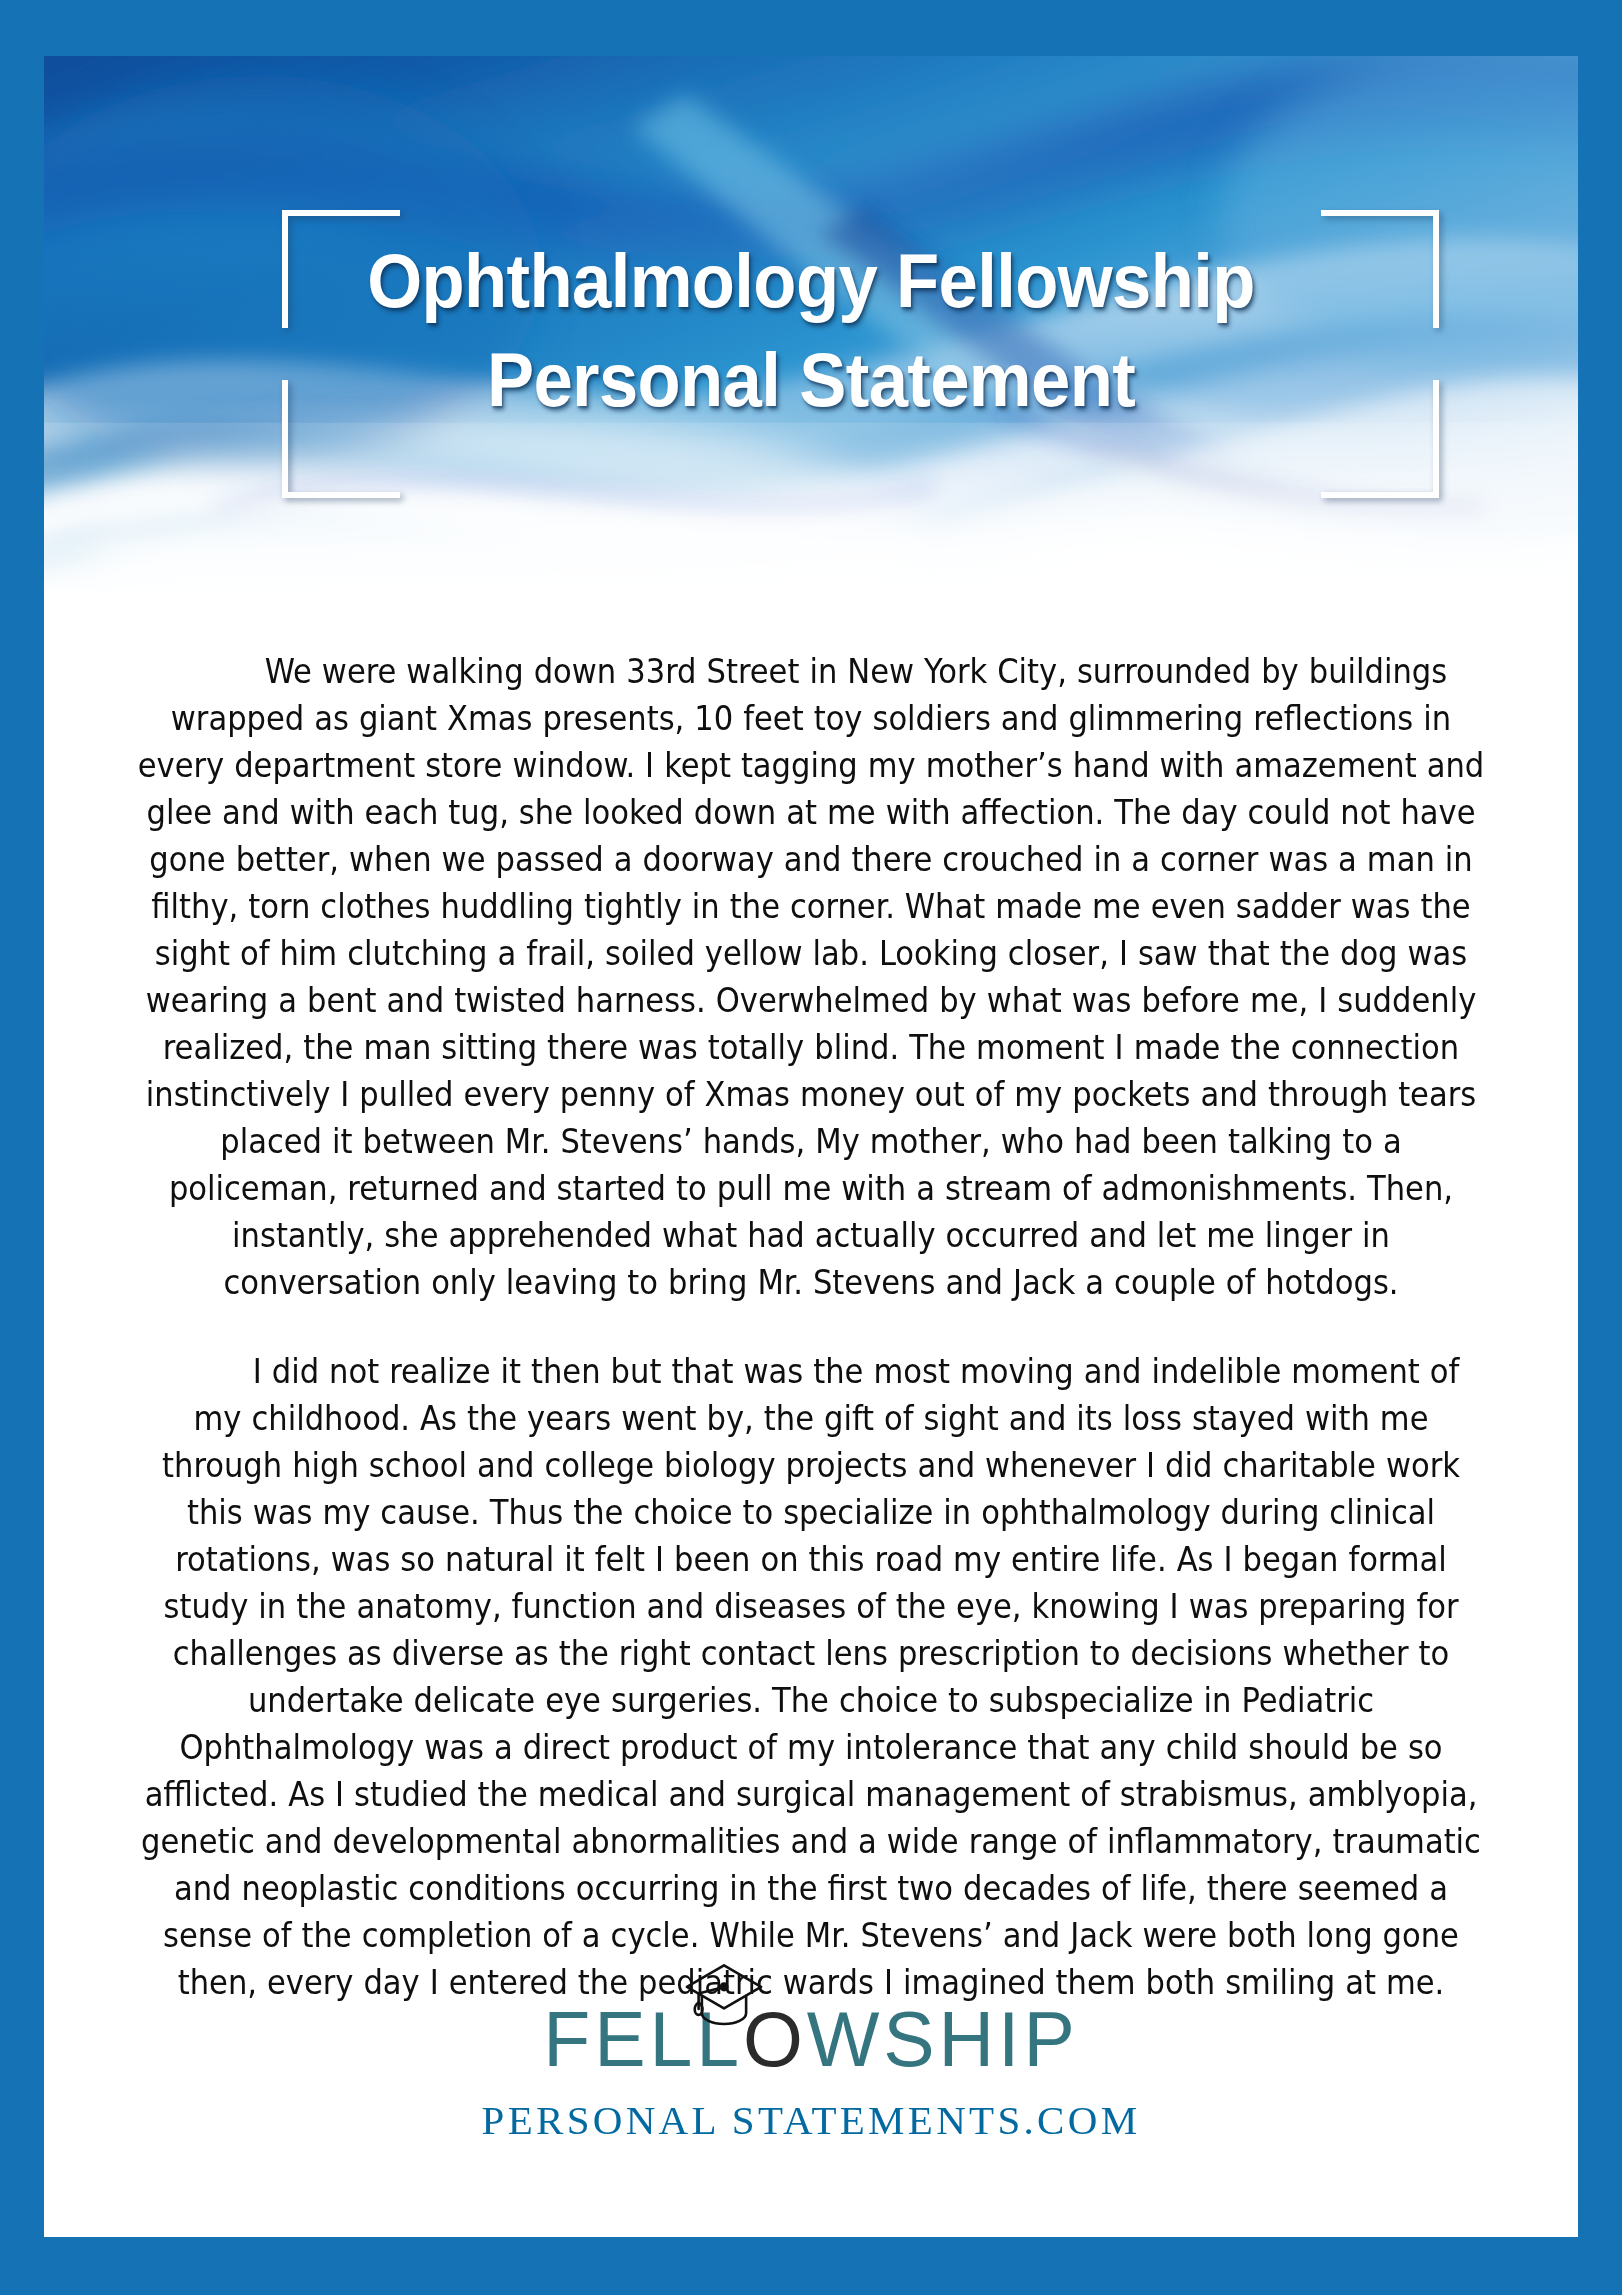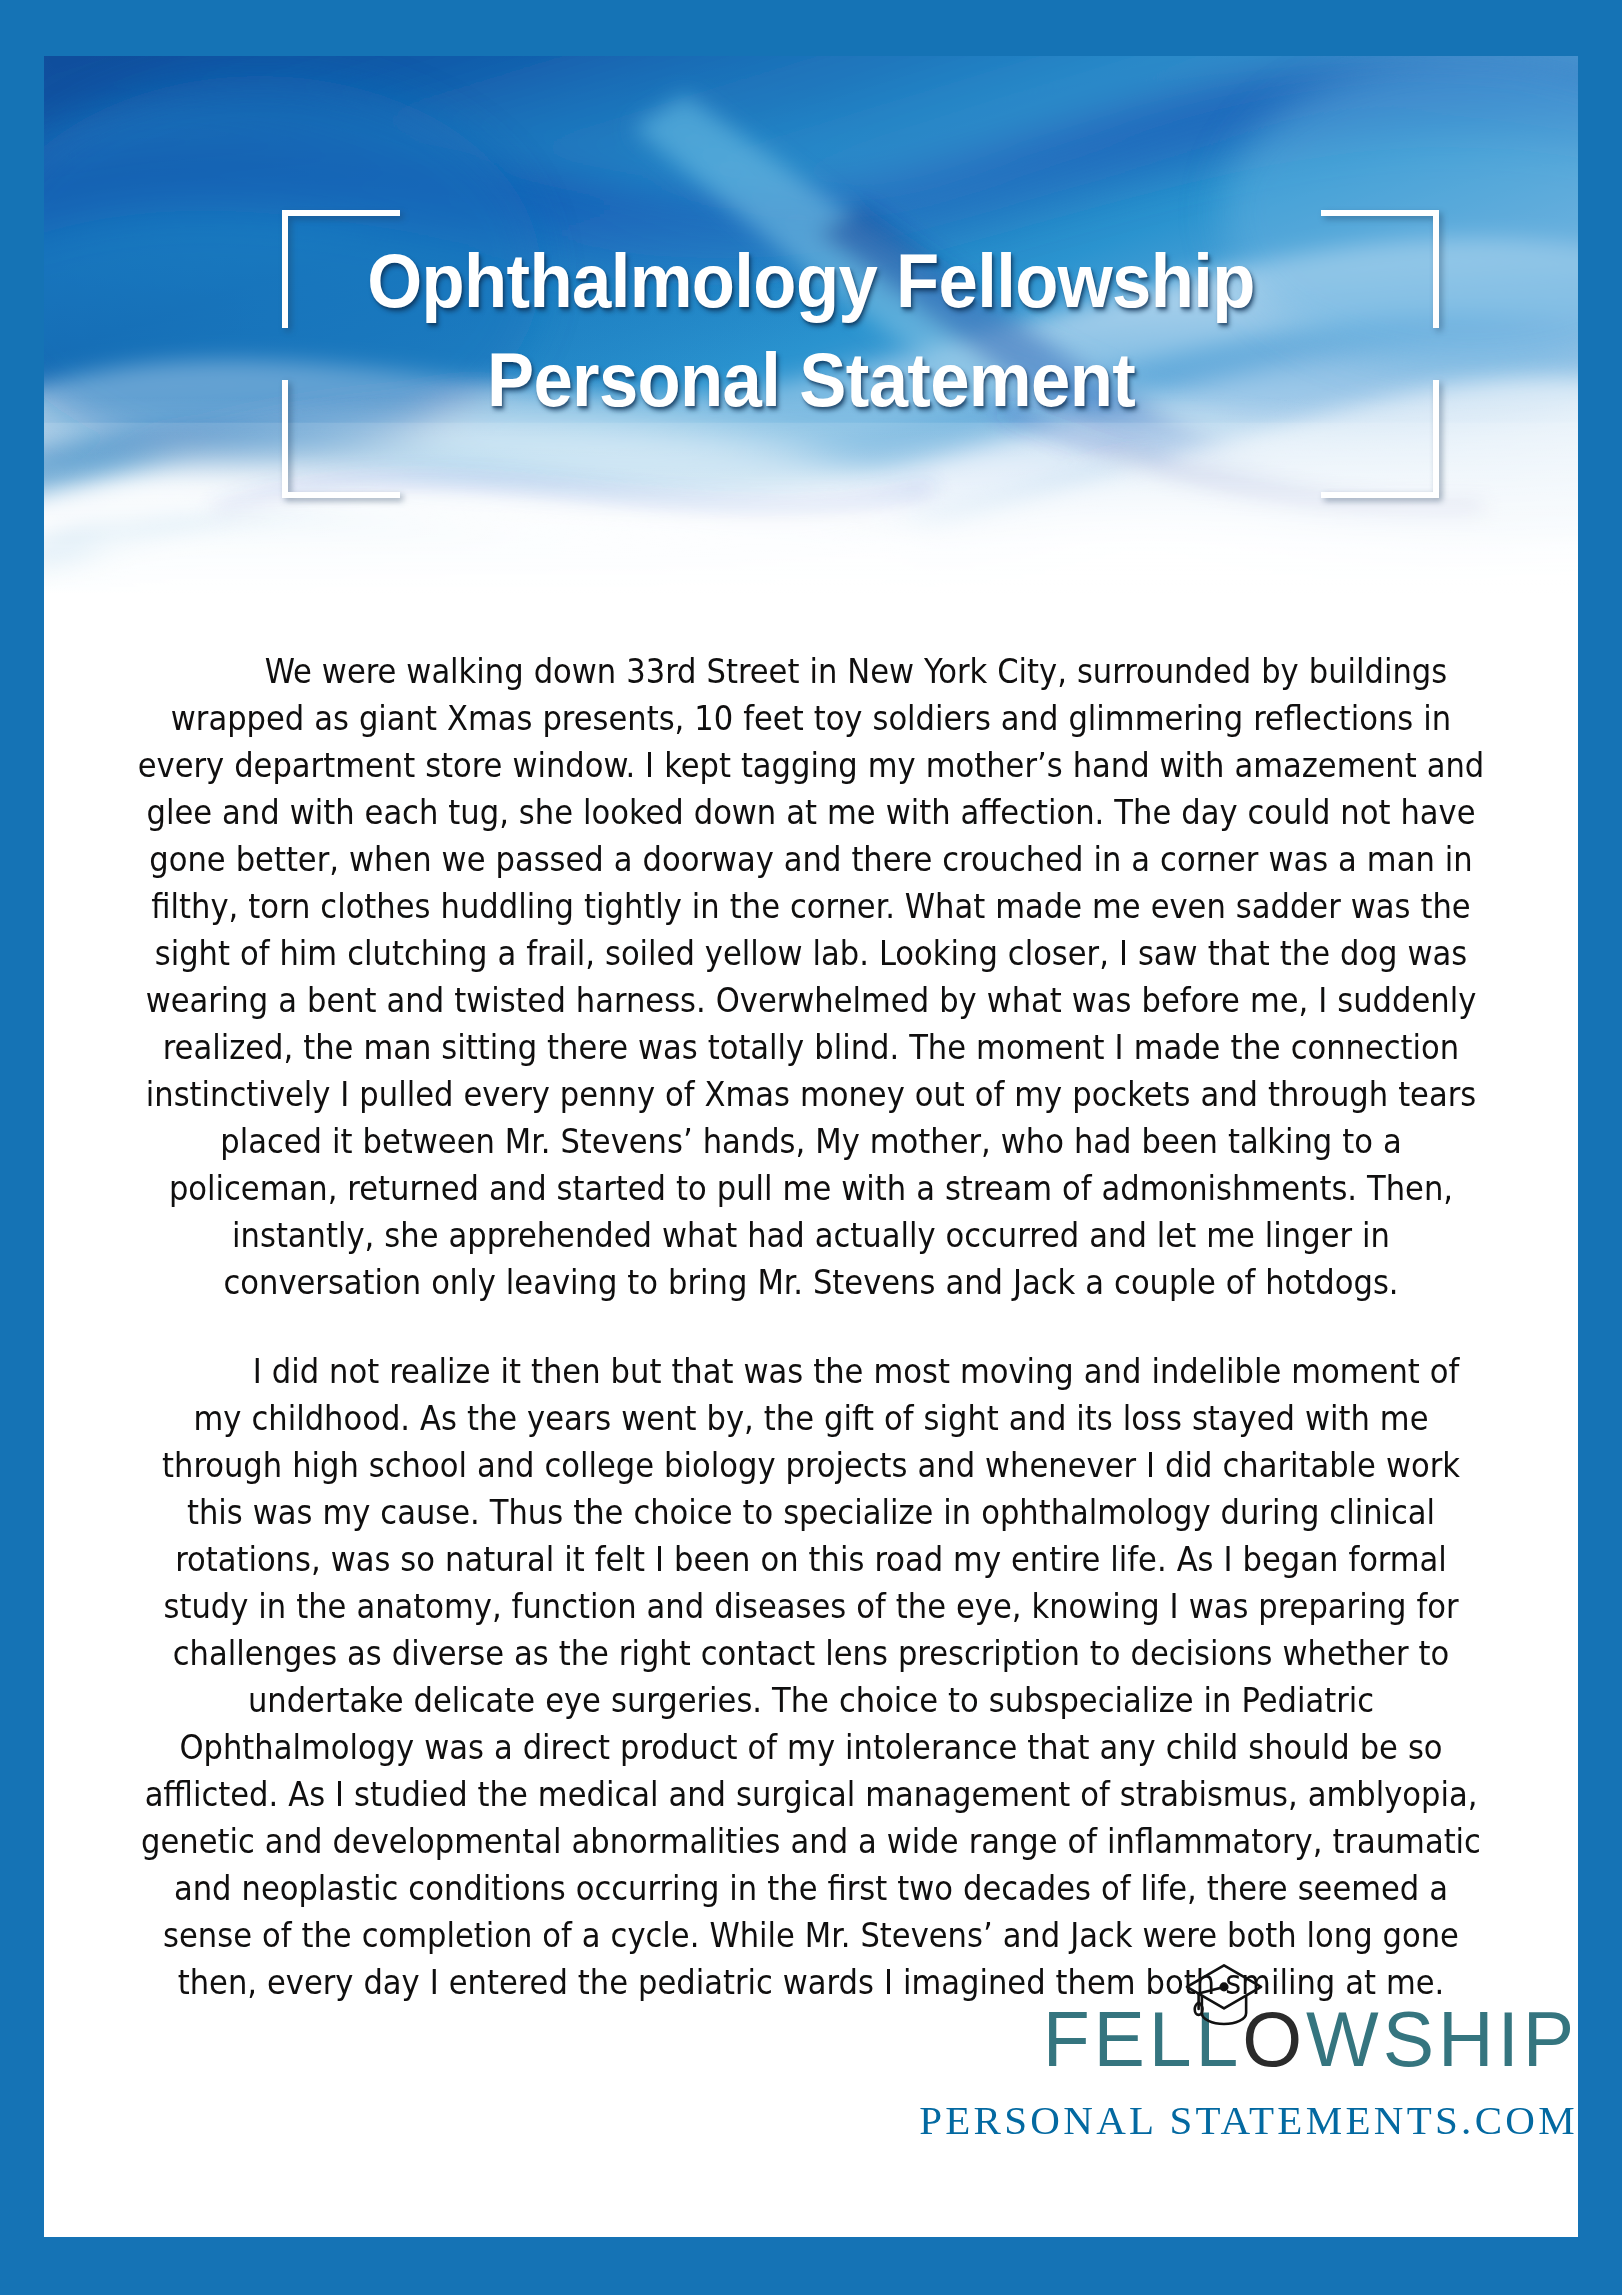--- a/index.html
+++ b/index.html
@@ -133,21 +133,21 @@
     word-spacing: 0.3px;
   }
   .para:last-child { margin-bottom: 0; }
 
   
   #footer-logo {
     position: absolute;
     left: 0;
     bottom: 92px;
     width: 1534px;
-    text-align: right;
+    text-align: center;
   }
   #logo-wordmark-row {
     position: relative;
     display: inline-block;
     height: 84px;
   }
   .wordmark {
     font-family: "Liberation Sans Narrow", "Liberation Sans", sans-serif;
     font-size: 77px;
     line-height: 81px;

